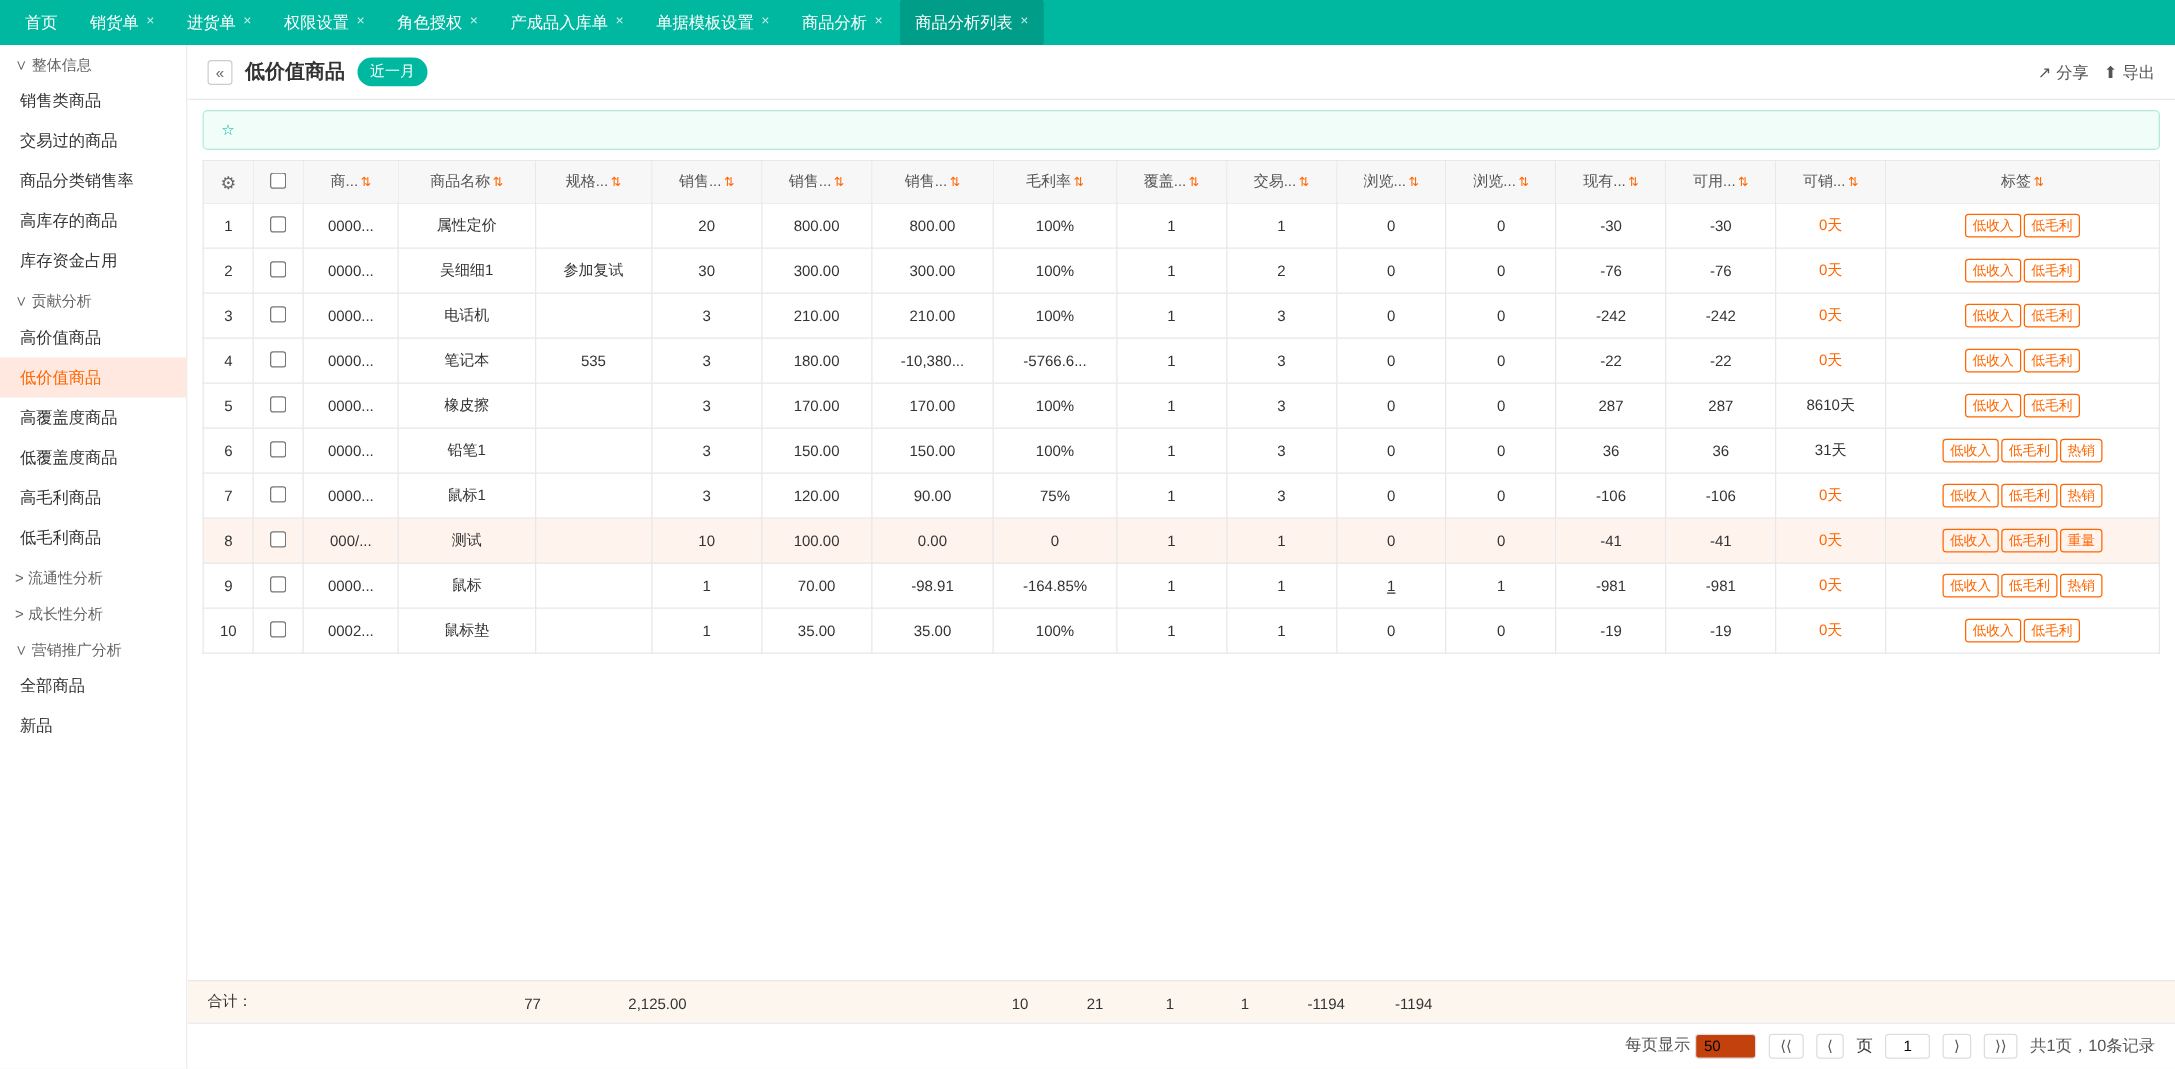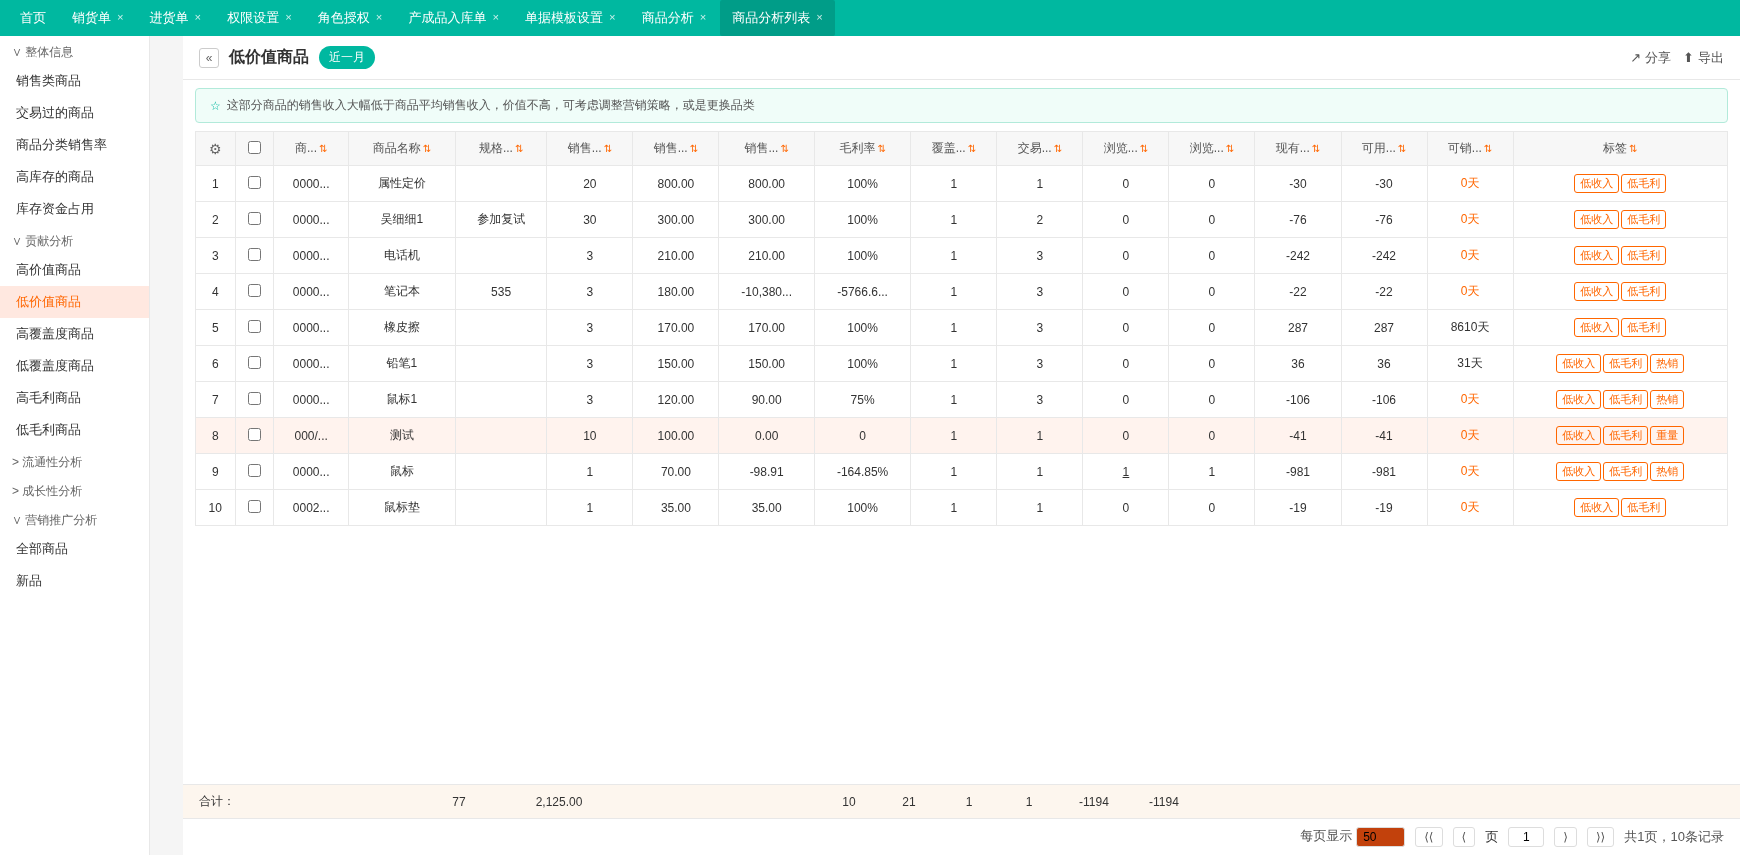--- a/index.html
+++ b/index.html
@@ -30,21 +30,20 @@
     .top-nav .nav-item .close-x {
       margin-left: 6px;
       font-size: 11px;
       opacity: 0.8;
     }
 
     
     .layout {
       display: flex;
       height: calc(100vh - 36px);
-      gap: 33px;
     }
 
     
     .sidebar {
       width: 150px;
       background: #fff;
       border-right: 1px solid #e8e8e8;
       overflow-y: auto;
       flex-shrink: 0;
     }
@@ -206,21 +205,21 @@
     .tag-hot { color: #ff6600; border: 1px solid #ff6600; }
     .tag-expensive { color: #ff6600; border: 1px solid #ff6600; }
     .zero-day { color: #ff6600; }
     .underline { text-decoration: underline; cursor: pointer; }
     .settings-icon { font-size: 14px; cursor: pointer; color: #666; }
     input[type="checkbox"] { cursor: pointer; }
 
     
     .footer-summary {
       display: flex;
-      align-items: center;
+      align-items: flex-end;
       padding: 8px 16px;
       background: #fdf6ee;
       border-top: 1px solid #e8e8e8;
       font-size: 12px;
       color: #333;
       gap: 0;
     }
     .summary-label {
       width: 200px;
       font-weight: 500;
@@ -368,21 +367,20 @@
         </div>
         <div class="action-btn">
           <span>⬆</span>
           <span>导出</span>
         </div>
       </div>
     </div>
 
     <div class="info-bar">
       <span class="info-icon">☆</span>
-      <span>这部分商品的销售收入大幅低于商品平均销售收入，价值不高，可考虑调整营销策略，或是更换品类</span>
     </div>
 
     <div class="table-wrapper">
       <table>
         <thead>
           <tr>
             <th><span class="settings-icon">⚙</span></th>
             <th><input type="checkbox" style=""></th>
             <th>商...<span class="sort-icon">⇅</span></th>
             <th>商品名称<span class="sort-icon">⇅</span></th>

